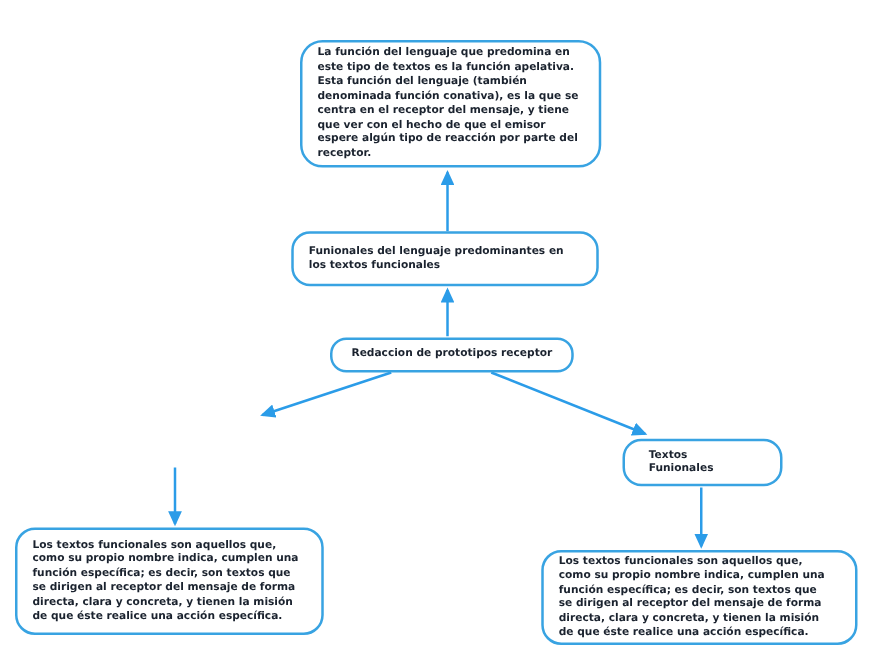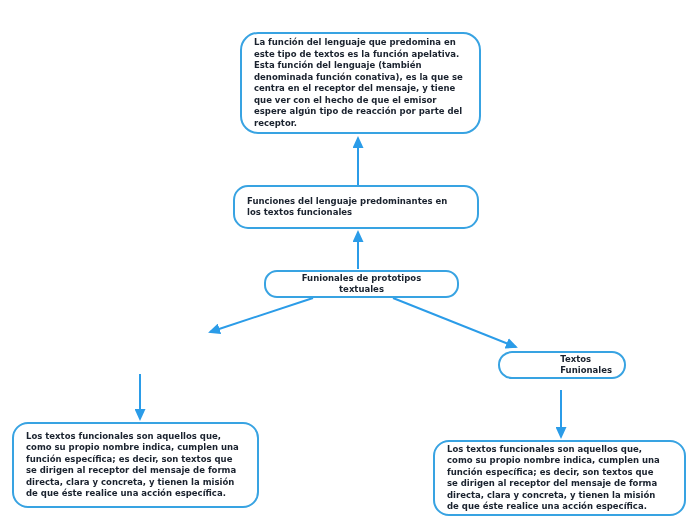--- a/index.html
+++ b/index.html
@@ -32,21 +32,21 @@
     color:var(--text);
     font-size:8.5px;
     line-height:11.5px;
     font-weight:bold;
   }
   .node-text{white-space:pre-line;}
   .n-top       {left:240px;top:16px; width:241px;height:102px;border-radius:18px;}
   .n-funciones {left:233px;top:169px;width:246px;height:44px;}
   .n-redaccion {left:264px;top:254px;width:195px;height:28px;border-radius:13px;justify-content:center;text-align:center;}
   .n-caract    {left:12px; top:319px;width:253px;height:38px;}
-  .n-textos    {left:498px;top:335px;width:128px;height:28px;padding-left:19px;justify-content:flex-end;}
+  .n-textos    {left:498px;top:335px;width:128px;height:38px;padding-left:19px;}
   .n-caractdesc{left:12px; top:406px;width:247px;height:86px;border-radius:16px;}
   .n-textosdesc{left:433px;top:424px;width:253px;height:76px;border-radius:16px;}
 </style>
 </head>
 <body>
 
 <div class="canvas">
 
   <svg class="edges" viewBox="0 0 696 520" xmlns="http://www.w3.org/2000/svg">
     <defs>
@@ -67,26 +67,26 @@
 este tipo de textos es la función apelativa.
 Esta función del lenguaje (también
 denominada función conativa), es la que se
 centra en el receptor del mensaje, y tiene
 que ver con el hecho de que el emisor
 espere algún tipo de reacción por parte del
 receptor.</span>
   </div>
 
   <div class="node n-funciones">
-    <span class="node-text">Funciones del lenguaje predominantes en
+    <span class="node-text">Funionales del lenguaje predominantes en
 los textos funcionales</span>
   </div>
 
   <div class="node n-redaccion">
-    <span class="node-text">Funionales de prototipos textuales</span>
+    <span class="node-text">Redaccion de prototipos receptor</span>
   </div>
 
 
   <div class="node n-textos">
     <span class="node-text">Textos
 Funionales</span>
   </div>
 
   <div class="node n-caractdesc">
     <span class="node-text">Los textos funcionales son aquellos que,

